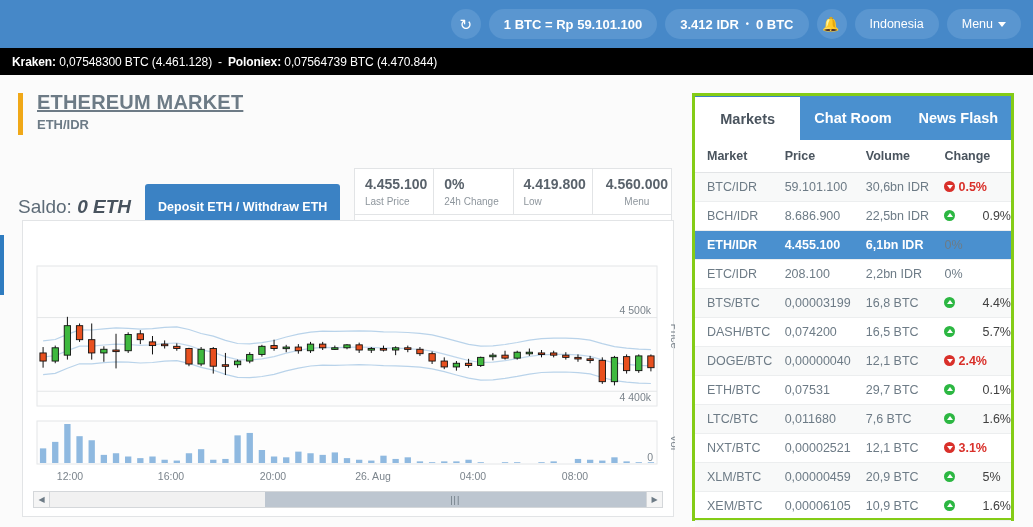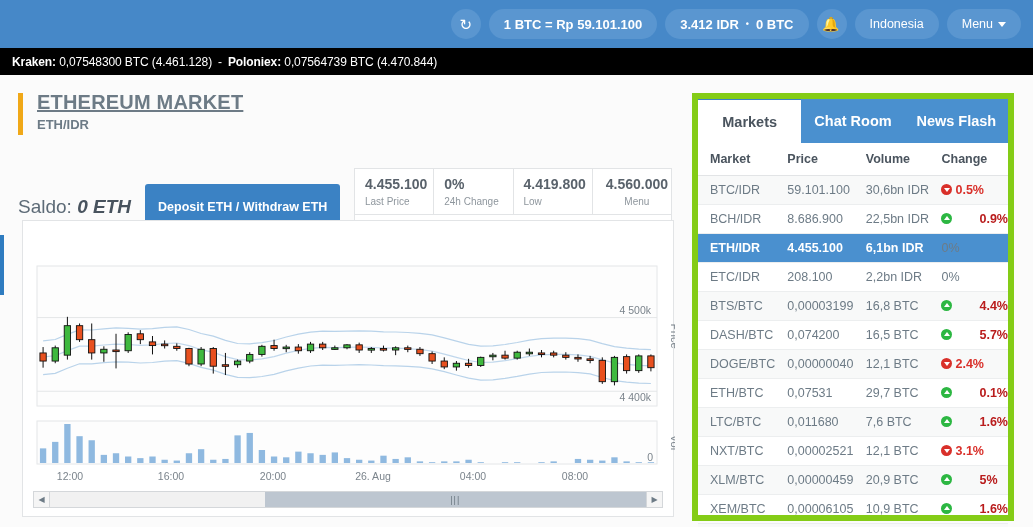--- a/index.html
+++ b/index.html
@@ -154,21 +154,21 @@
     display: flex; align-items: center; justify-content: center;
     font-size: 9px; color: #6b7780; letter-spacing: 1px;
     cursor: pointer;
   }
 
   
   .rpanel {
     position: absolute; left: 692px; top: 18px;
     width: 322px; height: 428px;
     background: #ffffff;
-    border: 6px solid #84cc16;
+    border: 3px solid #84cc16;
   }
   .tabs { display: flex; height: 44px; background: #4a90cf; }
   .tab {
     flex: 1 1 0;
     display: flex; align-items: center; justify-content: center;
     color: #ffffff; font-size: 14.5px; font-weight: bold;
     cursor: pointer;
   }
   .tab.active {
     background: #ffffff; color: #4a545e;
@@ -199,21 +199,21 @@
     position: relative; vertical-align: -1px; margin-right: 3px;
   }
   .arrow-up { background: #2cb742; }
   .arrow-dn { background: #d9302a; }
   .arrow-up::after, .arrow-dn::after {
     content: ""; position: absolute; left: 2.5px;
     border-left: 3px solid transparent; border-right: 3px solid transparent;
   }
   .arrow-up::after { top: 3px; border-bottom: 4px solid #ffffff; }
   .arrow-dn::after { top: 4px; border-top: 4px solid #ffffff; }
-  .up-txt { color: #b91c1c; font-weight: bold; margin-left: 24px; }
+  .up-txt { color: #404040; font-weight: normal; margin-left: 24px; }
   .dn-txt { color: #d9302a; font-weight: bold; margin-top: 44px; }
   .flat-txt { color: #6d7b86; }
 
   .axis-lbl { font-size: 10.5px; fill: #7b848c; font-family: "Liberation Sans", sans-serif; }
   .axis-rot { font-size: 11px; fill: #7b848c; font-family: "Liberation Sans", sans-serif; }
 </style>
 </head>
 <body>
 
 <div class="topbar">

